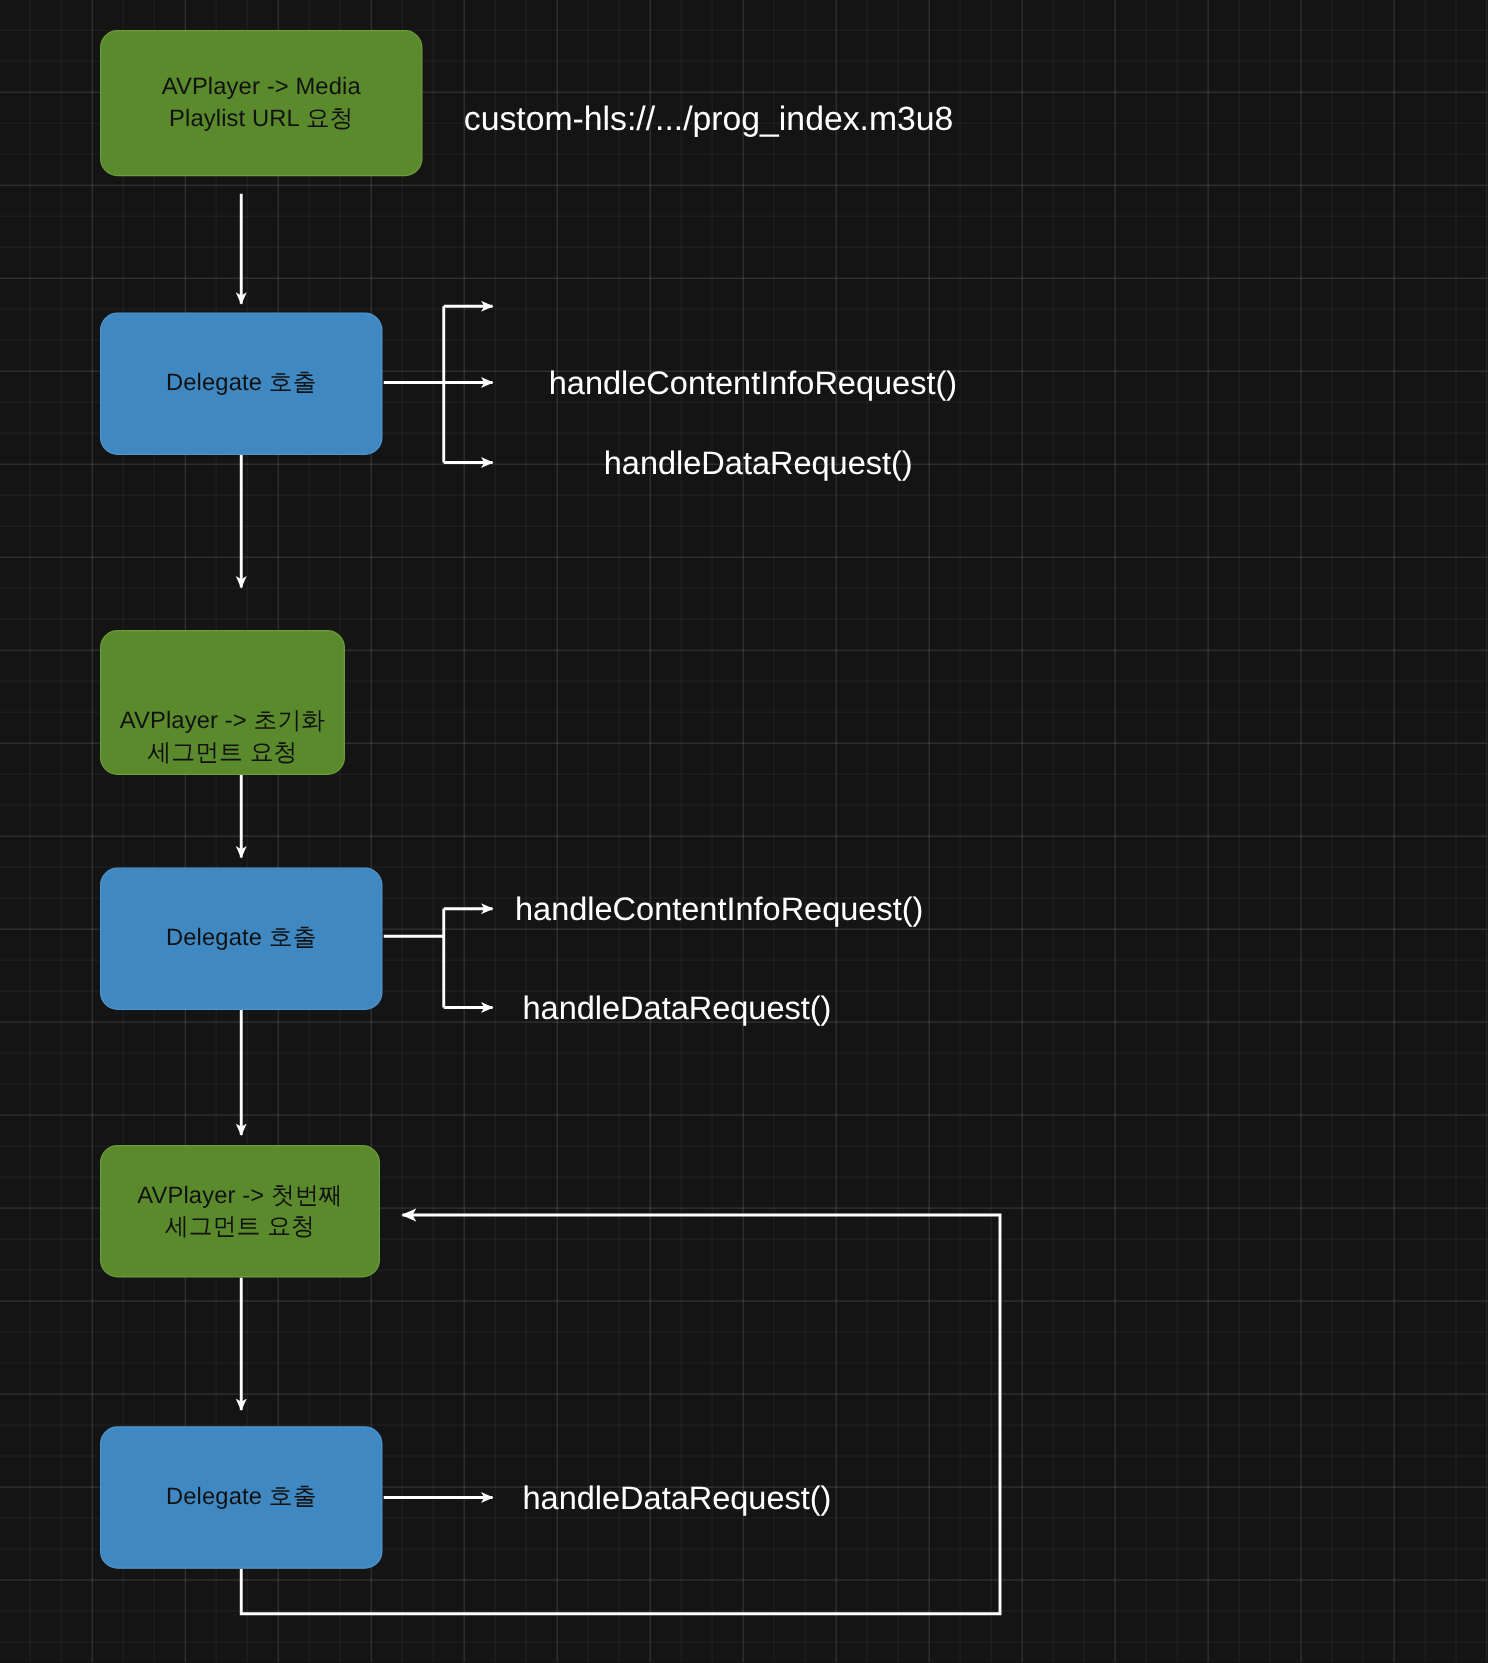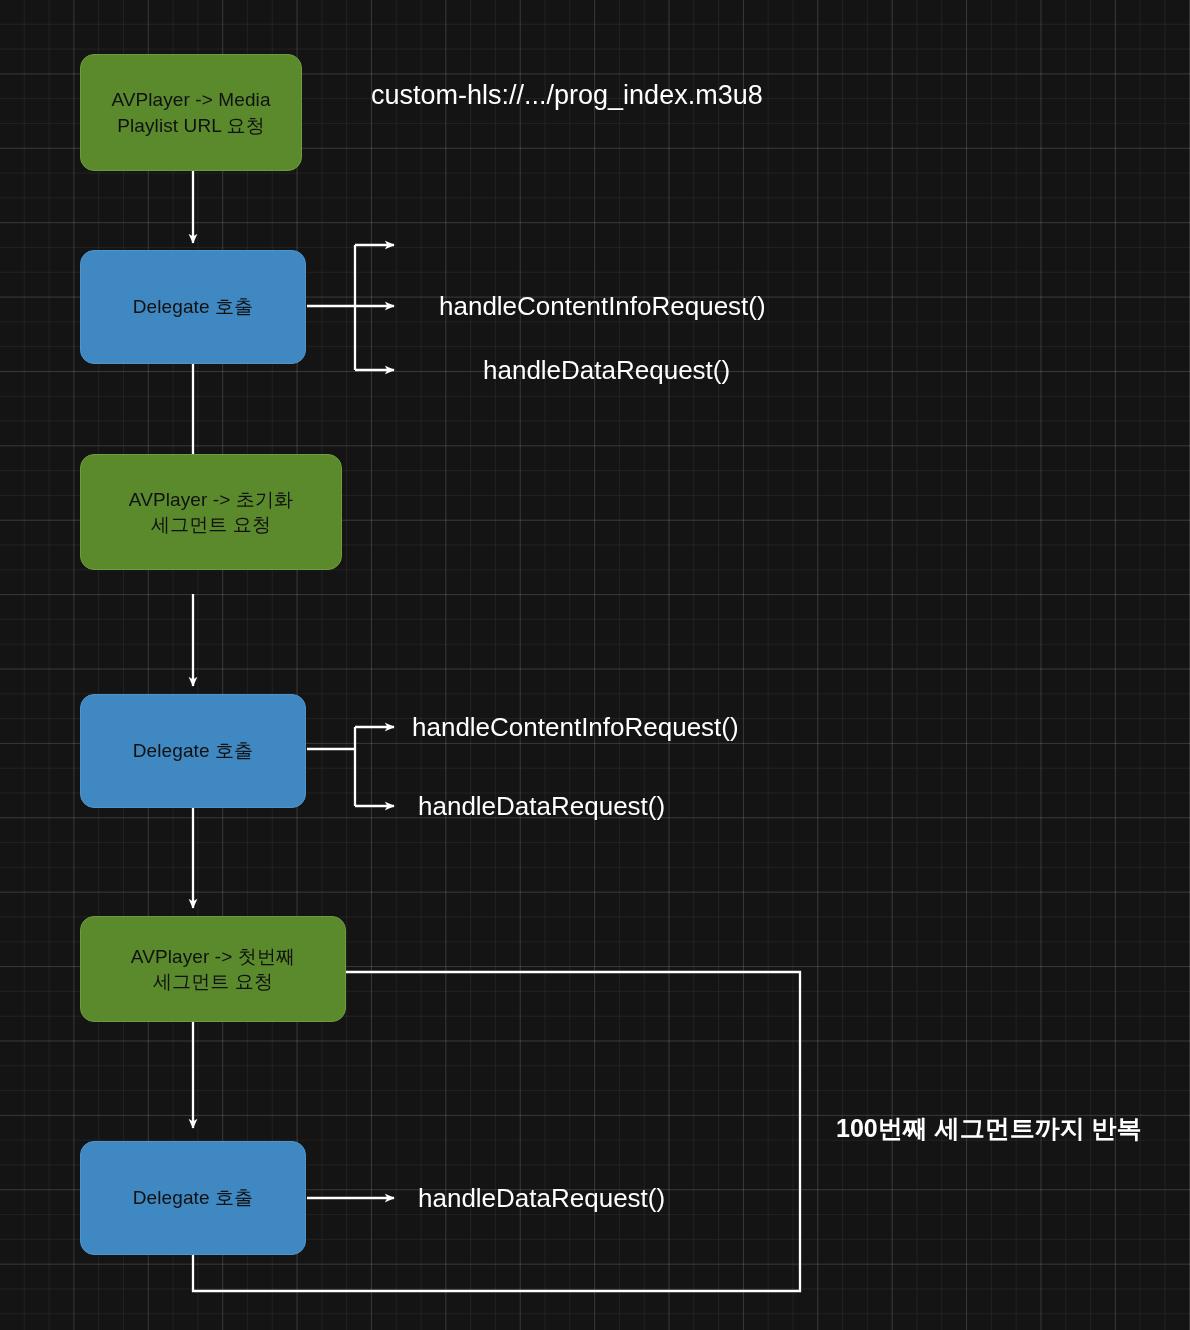--- a/index.html
+++ b/index.html
@@ -120,52 +120,51 @@
       <path d="M193,808 L193,908" marker-end="url(#arrow-d)"></path>
 
       <path d="M193,1022 L193,1128" marker-end="url(#arrow-d)"></path>
 
       <path d="M307,1198 L394,1198" marker-end="url(#arrow-r)"></path>
 
       <path d="M193,1255 L193,1291 L800,1291 L800,972 L322,972" marker-end="url(#arrow-l)"></path>
     </g>
   </svg>
 
-  <div class="node green" style="left:80px; top:54px; width:222px; height:117px;">
+  <div class="node green" style="left:80px; top:24px; width:258px; height:117px;">
     <span class="node-label">AVPlayer -&gt; Media
 Playlist URL 요청</span>
   </div>
 
   <div class="node blue" style="left:80px; top:250px; width:226px; height:114px;">
     <span class="node-label">Delegate 호출</span>
   </div>
 
-  <div class="node green" style="left:80px; top:454px; width:262px; height:116px;">
+  <div class="node green" style="left:80px; top:504px; width:196px; height:116px;align-items:flex-end;">
     <span class="node-label">AVPlayer -&gt; 초기화
 세그먼트 요청</span>
   </div>
 
   <div class="node blue" style="left:80px; top:694px; width:226px; height:114px;">
     <span class="node-label">Delegate 호출</span>
   </div>
 
-  <div class="node green" style="left:80px; top:916px; width:266px; height:106px;">
+  <div class="node green" style="left:80px; top:916px; width:224px; height:106px;">
     <span class="node-label">AVPlayer -&gt; 첫번째
 세그먼트 요청</span>
   </div>
 
   <div class="node blue" style="left:80px; top:1141px; width:226px; height:114px;">
     <span class="node-label">Delegate 호출</span>
   </div>
 
   <div class="edge-label big" style="left:371px; top:81px;text-align:center;">custom-hls://.../prog_index.m3u8</div>
 
   <div class="edge-label" style="left:439px; top:292px;">handleContentInfoRequest()</div>
   <div class="edge-label" style="left:483px; top:356px;">handleDataRequest()</div>
 
   <div class="edge-label" style="left:412px; top:713px;">handleContentInfoRequest()</div>
   <div class="edge-label" style="left:418px; top:792px;">handleDataRequest()</div>
 
   <div class="edge-label" style="left:418px; top:1184px;">handleDataRequest()</div>
 
-  <div class="edge-label loop" style="left:836px; top:1115px;">100번째 세그먼트까지 반복</div>
 
 </div>
 
 </body></html>

